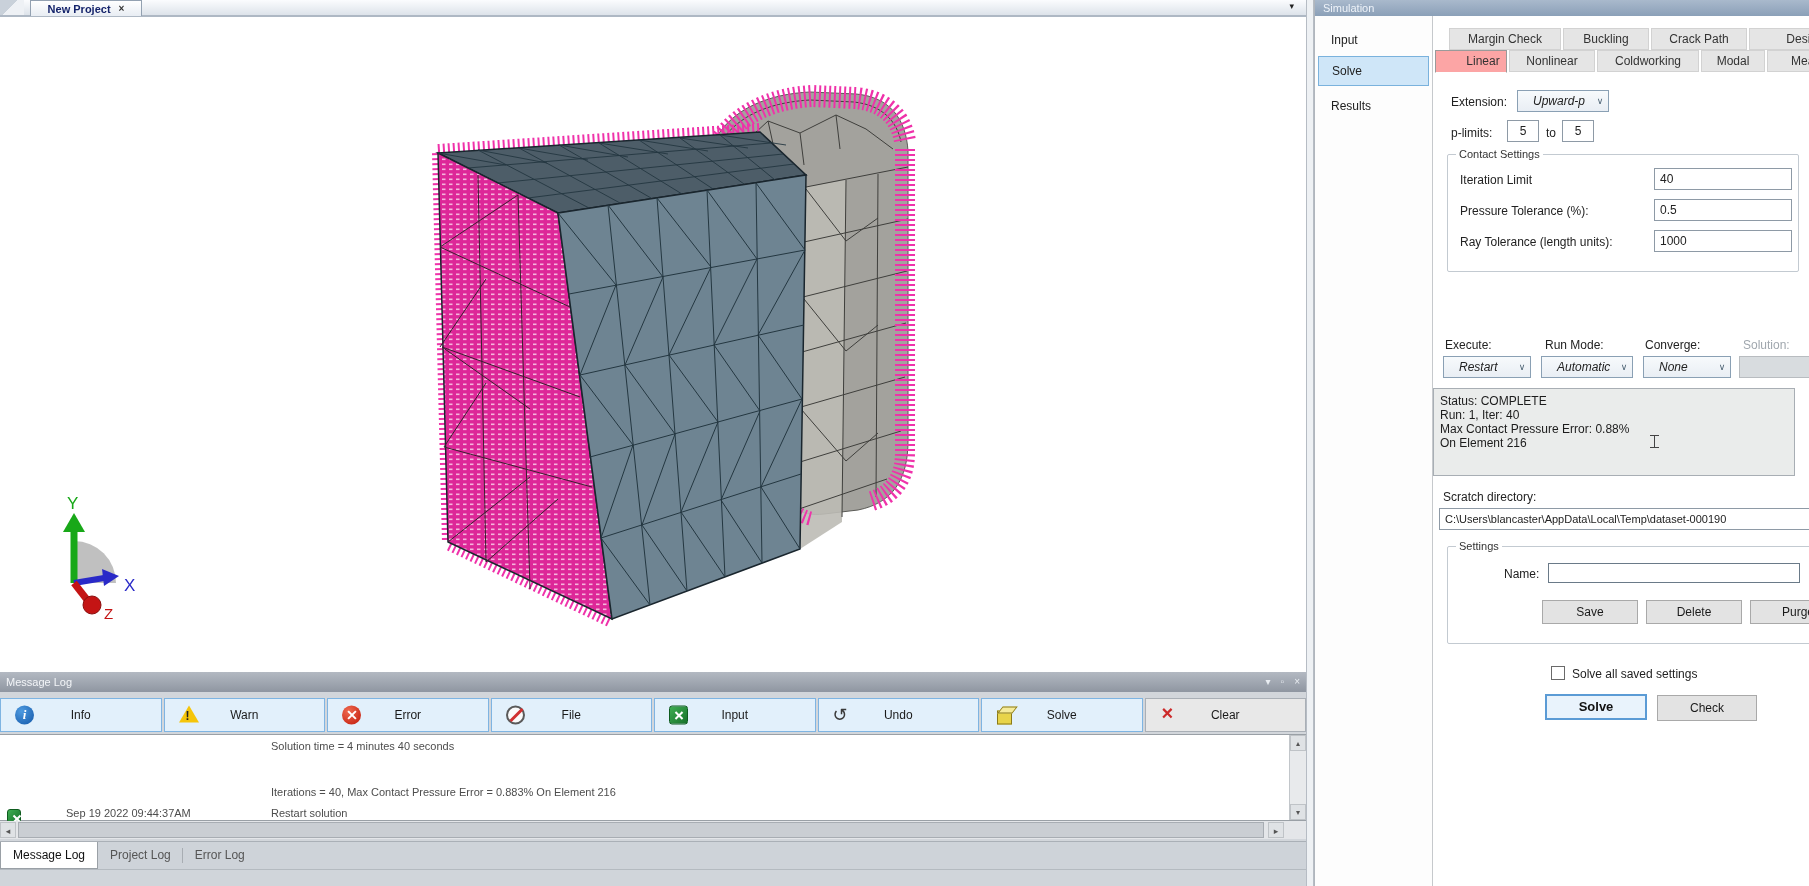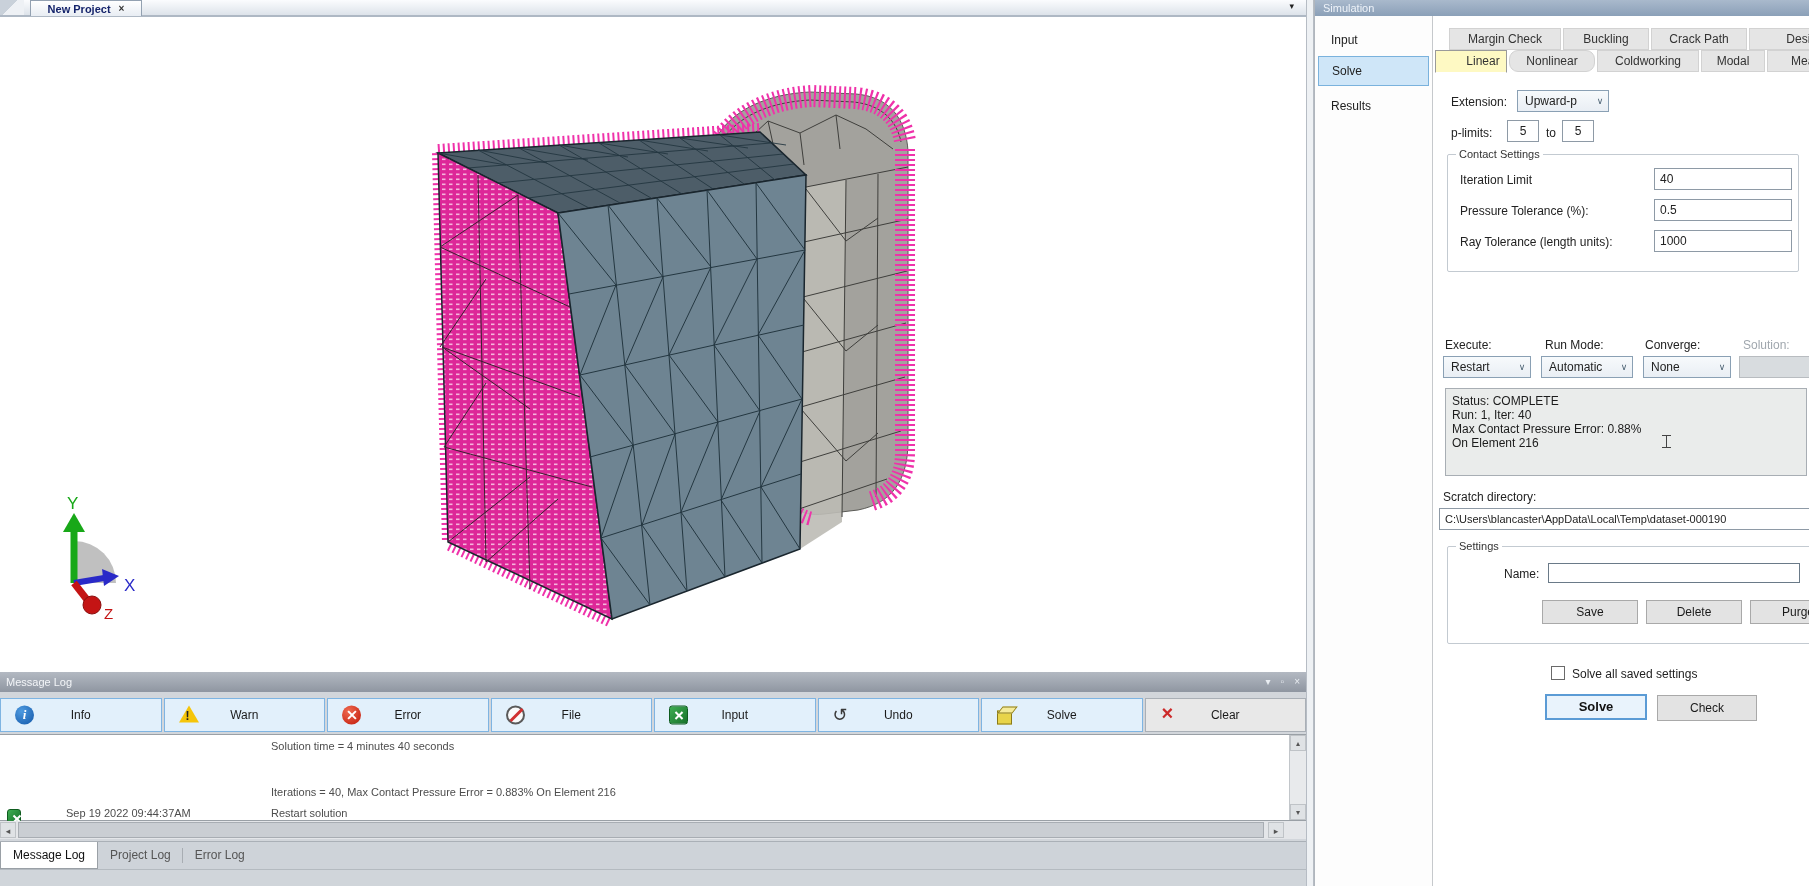--- a/index.html
+++ b/index.html
@@ -103,27 +103,27 @@
   .sim-nav { position:absolute; left:0; top:16px; width:118px; bottom:0; background:#fdfdfd;
     border-right:1px solid #c6c9cc; }
   .nav-item { position:absolute; left:3px; right:3px; padding-left:13px; font-size:12px; color:#222;
     line-height:28px; height:28px; }
   .nav-item.active { background:#cfe6f8; border:1px solid #7ab2dd; line-height:28px; height:30px; }
   .sim-content { position:absolute; left:118px; top:16px; width:377px; bottom:0; }
 
   .rtab-row { position:absolute; display:flex; }
   .rtab { height:22px; line-height:21px; text-align:center; font-size:12px; color:#333;
     background:#e5e5e5; border:1px solid #d2d2d2; margin-right:2px; white-space:nowrap; overflow:hidden; }
-  .rtab.active { background:#fef9c3; border-color:#9a9a9a; border-bottom-color:#fff; height:23px;padding-left:24px; }
+  .rtab.active { background:#fca5a5; border-color:#9a9a9a; border-bottom-color:#fff; height:23px;padding-left:24px; }
 
   .flabel { position:absolute; font-size:12px; color:#222; white-space:nowrap; }
   .flabel.disabled { color:#a0a7ae; }
   .combo { position:absolute; height:22px; background:linear-gradient(#f7fafc,#e9eef4);
     border:1px solid #8aa0b4; font-size:12px; color:#222; display:flex; align-items:center; }
-  .combo .cval { flex:1; padding-left:7px; overflow:hidden; white-space:nowrap; }
+  .combo .cval { flex:1; padding-left:15px; overflow:hidden; white-space:nowrap;font-style:italic; }
   .combo .carrow { width:16px; text-align:center; color:#4a6072; font-size:9px; }
   .tfield { position:absolute; height:22px; background:#fff; border:1px solid #8e9aa6;
     font-size:12px; color:#222; line-height:20px; padding-left:5px; white-space:nowrap; overflow:hidden; }
   .tfield.small { text-align:center; padding-left:0; }
   .tfield.disabled { background:#d8dcdf; border-color:#b8bcc0; }
 
   fieldset.grp { position:absolute; border:1px solid #c3cad1; border-radius:2px; }
   fieldset.grp legend { font-size:11px; color:#333; margin-left:8px; padding:0 3px; }
 
   .statusbox { position:absolute; background:#eaeceb; border:1px solid #a8aeb4; padding:5px 6px;
@@ -299,21 +299,21 @@
     <div class="sim-content">
 
       <div class="rtab-row" style="top:12px; left:16px;">
         <div class="rtab" style="width:112px;">Margin Check</div>
         <div class="rtab" style="width:86px;">Buckling</div>
         <div class="rtab" style="width:96px;">Crack Path</div>
         <div class="rtab" style="width:112px;">Design</div>
       </div>
       <div class="rtab-row" style="top:34px; left:2px;">
         <div class="rtab active" style="width:72px;">Linear</div>
-        <div class="rtab" style="width:86px;border-radius:9px;">Nonlinear</div>
+        <div class="rtab" style="width:86px;">Nonlinear</div>
         <div class="rtab" style="width:102px;">Coldworking</div>
         <div class="rtab" style="width:64px;">Modal</div>
         <div class="rtab" style="width:84px;">Measu</div>
       </div>
 
       <div class="flabel" style="left:18px; top:79px;">Extension:</div>
       <div class="combo" style="left:84px; top:74px; width:92px;">
         <span class="cval">Upward-p</span>
         <span class="carrow">∨</span>
       </div>
@@ -345,21 +345,21 @@
       <div class="combo" style="left:108px; top:340px; width:92px;">
         <span class="cval">Automatic</span>
         <span class="carrow">∨</span>
       </div>
       <div class="combo" style="left:210px; top:340px; width:88px;">
         <span class="cval">None</span>
         <span class="carrow">∨</span>
       </div>
       <div class="tfield disabled" style="left:306px; top:340px; width:72px;"></div>
 
-      <div class="statusbox" style="left:12px; top:372px; width:362px; height:88px;">
+      <div class="statusbox" style="left:0; top:372px; width:362px; height:88px;">
         <div>Status: COMPLETE</div>
         <div>Run: 1, Iter: 40</div>
         <div>Max Contact Pressure Error: 0.88%</div>
         <div>On Element 216</div>
         <div class="ibeam" style="left:216px; top:46px;">
             <span></span>
           </div>
       </div>
 
       <div class="flabel" style="left:10px; top:474px;">Scratch directory:</div>

